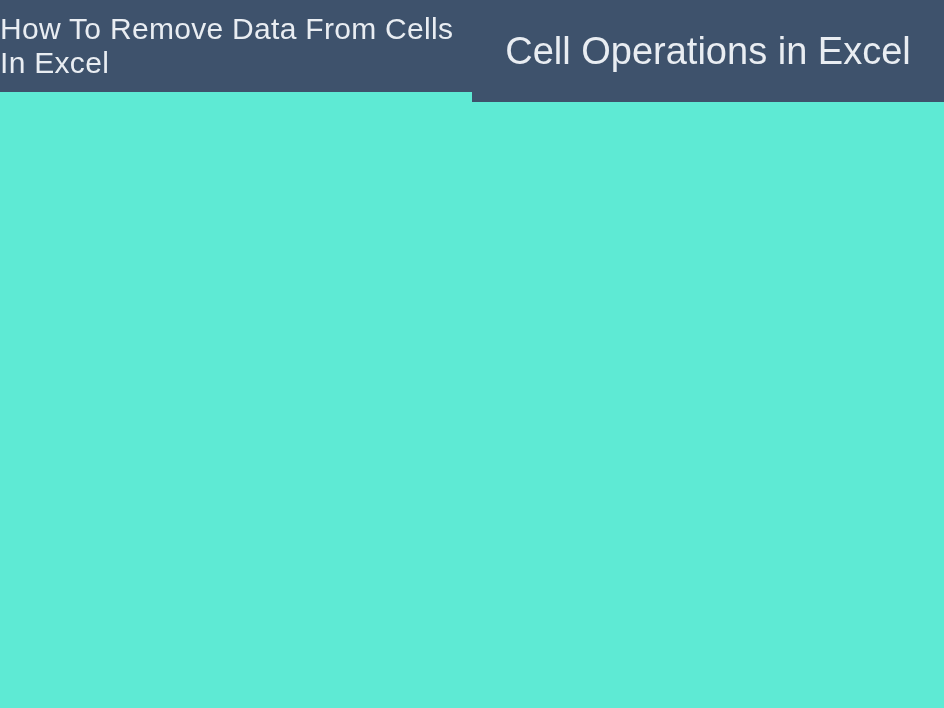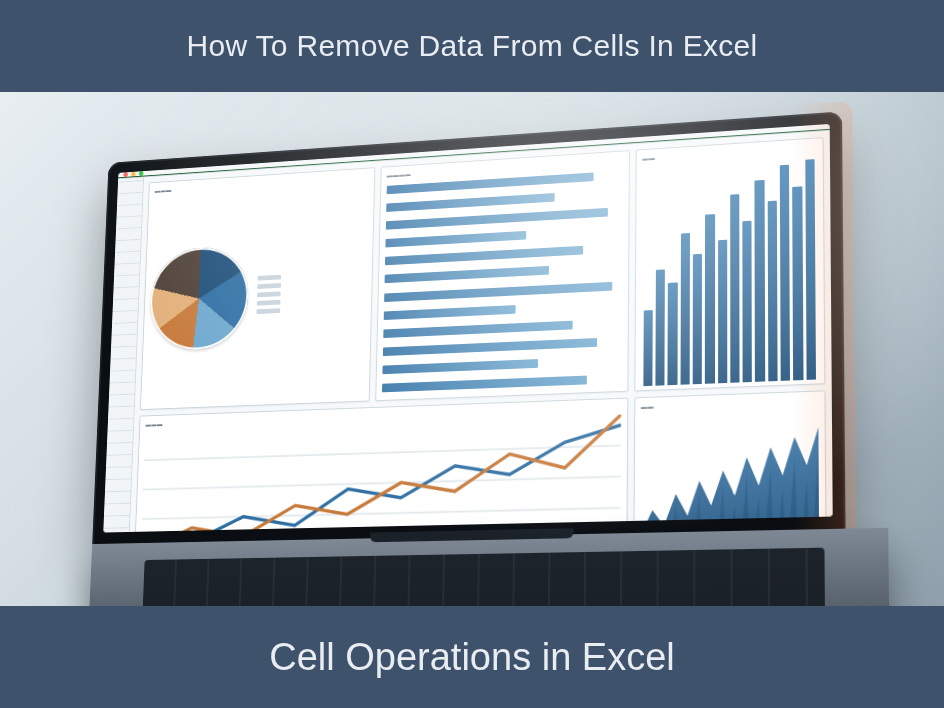--- a/index.html
+++ b/index.html
@@ -1,17 +1,17 @@
 <!DOCTYPE html>
 <html><head>
 <meta charset="utf-8">
 <style>
   * { margin: 0; padding: 0; box-sizing: border-box; }
   html, body { width: 944px; height: 708px; overflow: hidden; font-family: -apple-system, "Segoe UI", Helvetica, Arial, sans-serif; }
-  .wrap { width: 944px; height: 708px; display: flex; flex-direction: column; background: #5eead4; }
+  .wrap { width: 944px; height: 708px; display: flex; flex-direction: row; background: #5eead4; }
   .band { background: #3e526c; width: 100%; display: flex; align-items: center; justify-content: center; color: #e9edf2; }
   .band-top { height: 92px; font-size: 30px; font-weight: 500; letter-spacing: .3px; }
   .band-bottom { height: 102px; font-size: 38px; font-weight: 400; }
   .hero { flex: 1; position: relative; background: linear-gradient(135deg, #e8eef2 0%, #c6d3da 55%, #8fa0ac 100%); overflow: hidden; }
   .hero::after { content:""; position:absolute; inset:0; background: radial-gradient(ellipse at 60% 20%, rgba(255,255,255,.4), transparent 60%); }
 
   
   .laptop { position: absolute; left: 60px; top: 28px; width: 820px; transform: perspective(2000px) rotateX(8deg) rotateY(-14deg) rotateZ(1deg); transform-origin: 50% 80%; }
   .screen-frame { width: 780px; height: 420px; background: #0b0e12; border-radius: 14px 14px 6px 6px; padding: 12px 12px 16px 12px; box-shadow: 0 30px 60px rgba(0,0,0,.35), inset 0 0 0 2px #1a1f26; position: relative; }
   .screen { width: 100%; height: 100%; background: #eef3f6; border-radius: 4px; overflow: hidden; display: flex; flex-direction: column; box-shadow: inset 0 0 8px rgba(0,0,0,.15); }

